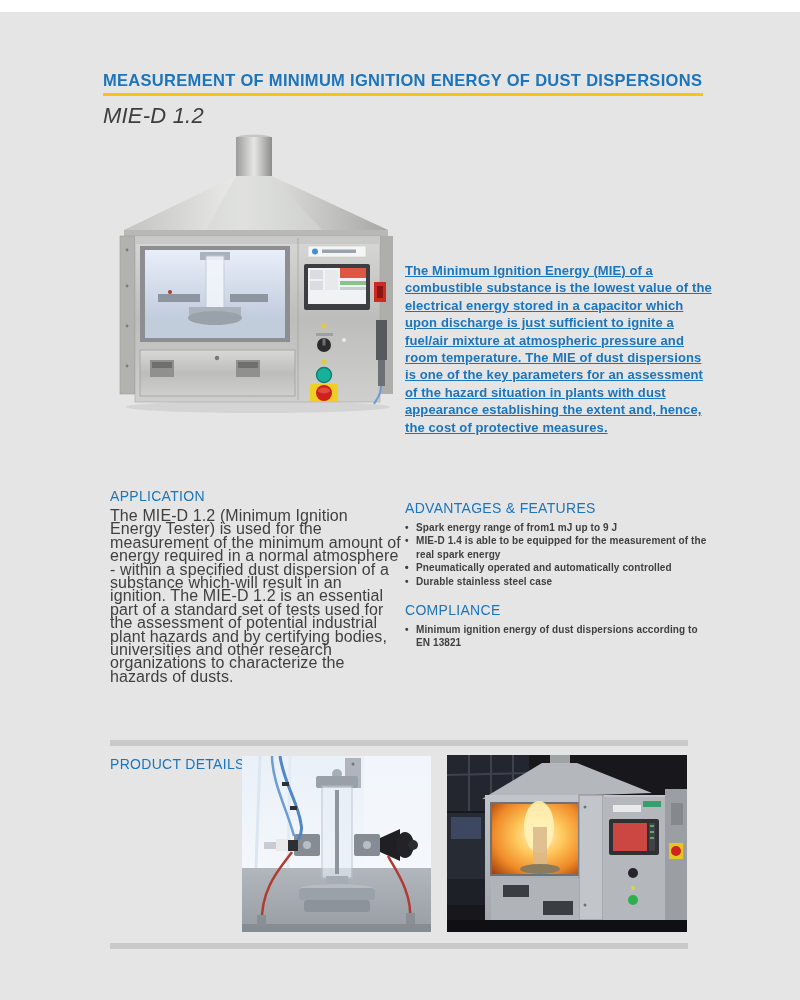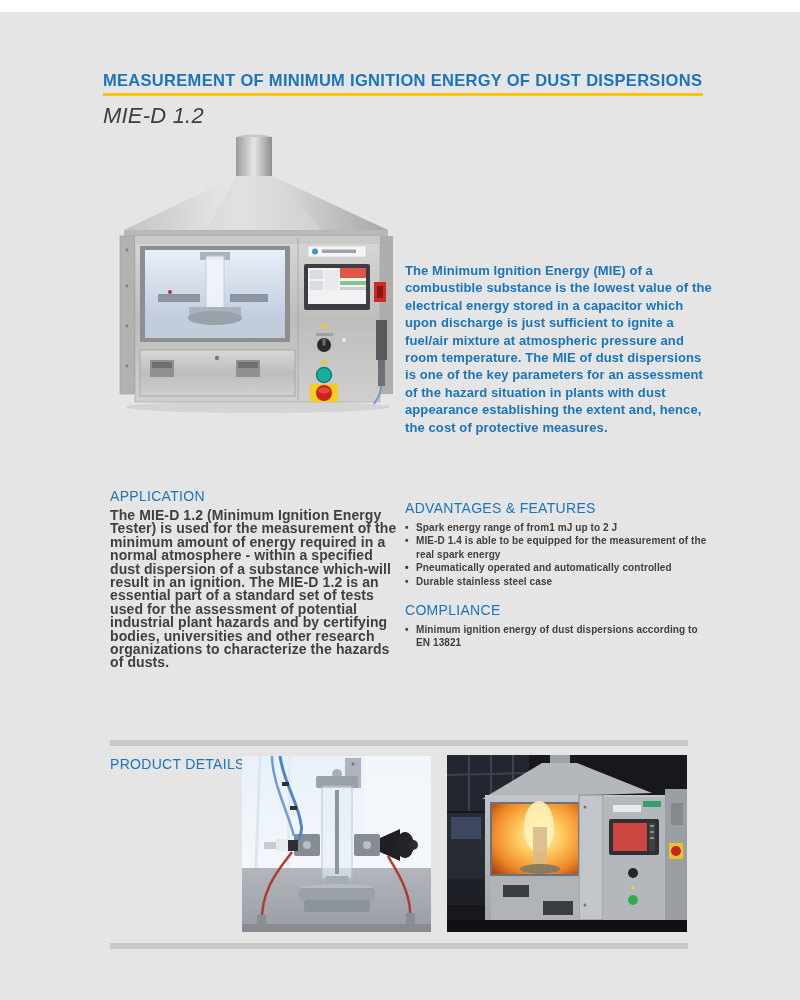--- a/index.html
+++ b/index.html
@@ -19,30 +19,31 @@
   .model {
     margin-top:7px; font-style:italic; font-size:22px; color:#3d3d3d;
     letter-spacing:.2px;
   }
   
   .hero-photo { position:absolute; left:118px; top:122px; width:278px; height:282px; }
   .intro {
     position:absolute; left:405px; top:250px; width:310px;
     color:#1B75BC; font-weight:bold; font-size:13px; line-height:17.4px;
     letter-spacing:.1px;
+    text-decoration:underline;
   }
   
   .sec-h {
     color:#1B75BC; font-weight:normal; font-size:14px; letter-spacing:.3px;
     line-height:16px;
   }
   .col-left  { position:absolute; left:110px; top:476px; width:292px; }
   .col-right { position:absolute; left:405px; top:488px; width:308px; }
   .body-txt {
-    margin-top:5px; color:#3f3f3f; font-size:14px; font-weight:bold;
+    margin-top:5px; color:#3f3f3f; font-size:16px; font-weight:normal;
     line-height:13.4px; letter-spacing:.1px;
   }
   ul.blist { list-style:none; margin-top:5px; }
   ul.blist li {
     position:relative; padding-left:11px; color:#3f3f3f; font-size:10px;
     font-weight:bold; line-height:13.4px; letter-spacing:.1px;
   }
   ul.blist li .dot { position:absolute; left:0; top:0; color:#3f3f3f; }
   .compliance-h { margin-top:14px; }
   
@@ -162,21 +163,21 @@
   <section class="col-left">
     <h2 class="sec-h">APPLICATION</h2>
     <p class="body-txt">The MIE-D 1.2 (Minimum Ignition Energy Tester) is used for the measurement of the minimum amount of energy required in a normal atmosphere - within a specified dust dispersion of a substance which-will result in an ignition. The MIE-D 1.2 is an essential part of a standard set of tests used for the assessment of potential industrial plant hazards and by certifying bodies, universities and other research organizations to characterize the hazards of dusts.</p>
   </section>
 
   <section class="col-right">
     <h2 class="sec-h">ADVANTAGES &amp; FEATURES</h2>
     <ul class="blist">
 
         <li>
-          <span class="dot">•</span><span>Spark energy range of from1 mJ up to 2 J</span>
+          <span class="dot">•</span><span>Spark energy range of from1 mJ up to 9 J</span>
         </li>
 
         <li>
           <span class="dot">•</span><span>MIE-D 1.4 is able to be equipped for the measurement of the real spark energy</span>
         </li>
 
         <li>
           <span class="dot">•</span>
         </li>
 

